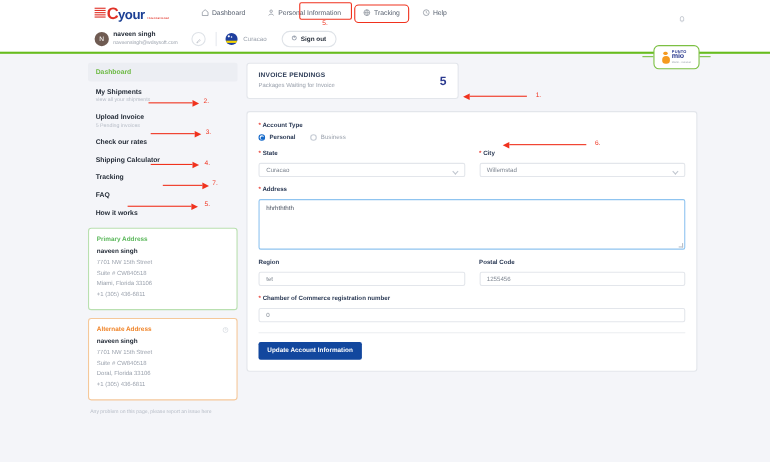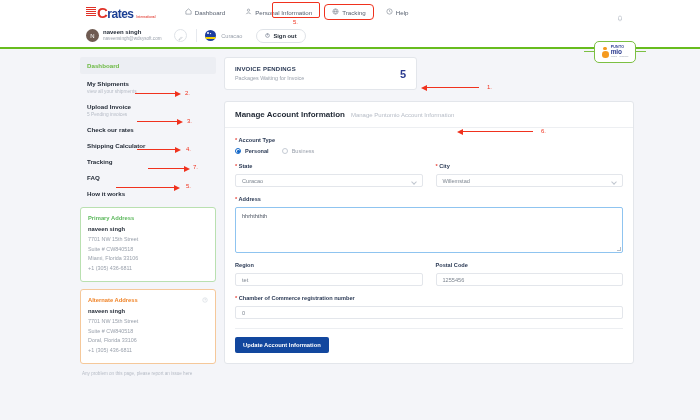--- a/index.html
+++ b/index.html
@@ -205,21 +205,21 @@
   <div class="topnav">
     <div class="brand">
       <span class="brand-stripes">
           <i></i>
           <i></i>
           <i></i>
           <i></i>
           <i></i>
         </span>
       <span class="brand-logo">
-        <span class="c">C</span><span>rates</span>
+        <span class="c">C</span><span>your</span>
         <span class="brand-sub">International</span>
       </span>
     </div>
 
     <div class="navitem">
       <span>
         <svg viewBox="0 0 16 16">
             <path d="M2 7 L8 2 L14 7 V14 H2 Z" fill="none" stroke="#7d8590" stroke-width="1.4"></path>
           </svg>
       </span>
@@ -366,24 +366,20 @@
 
         <div class="panel invoice-panel">
           <div>
             <div class="inv-title">INVOICE PENDINGS</div>
             <div class="inv-sub">Packages Waiting for Invoice</div>
           </div>
           <div class="inv-count">5</div>
         </div>
 
         <div class="panel acct-panel">
-          <div class="acct-head">
-            <h3>Manage Account Information</h3>
-            <span class="muted">Manage Puntomio Account Information</span>
-          </div>
 
           <div class="form">
             <div class="flabel">
               <span class="req">*</span>
               <span>Account Type</span>
             </div>
             <div class="radio-row">
               <label class="radio on">
                 <span class="dot"></span>
                 <span class="txt">Personal</span>

